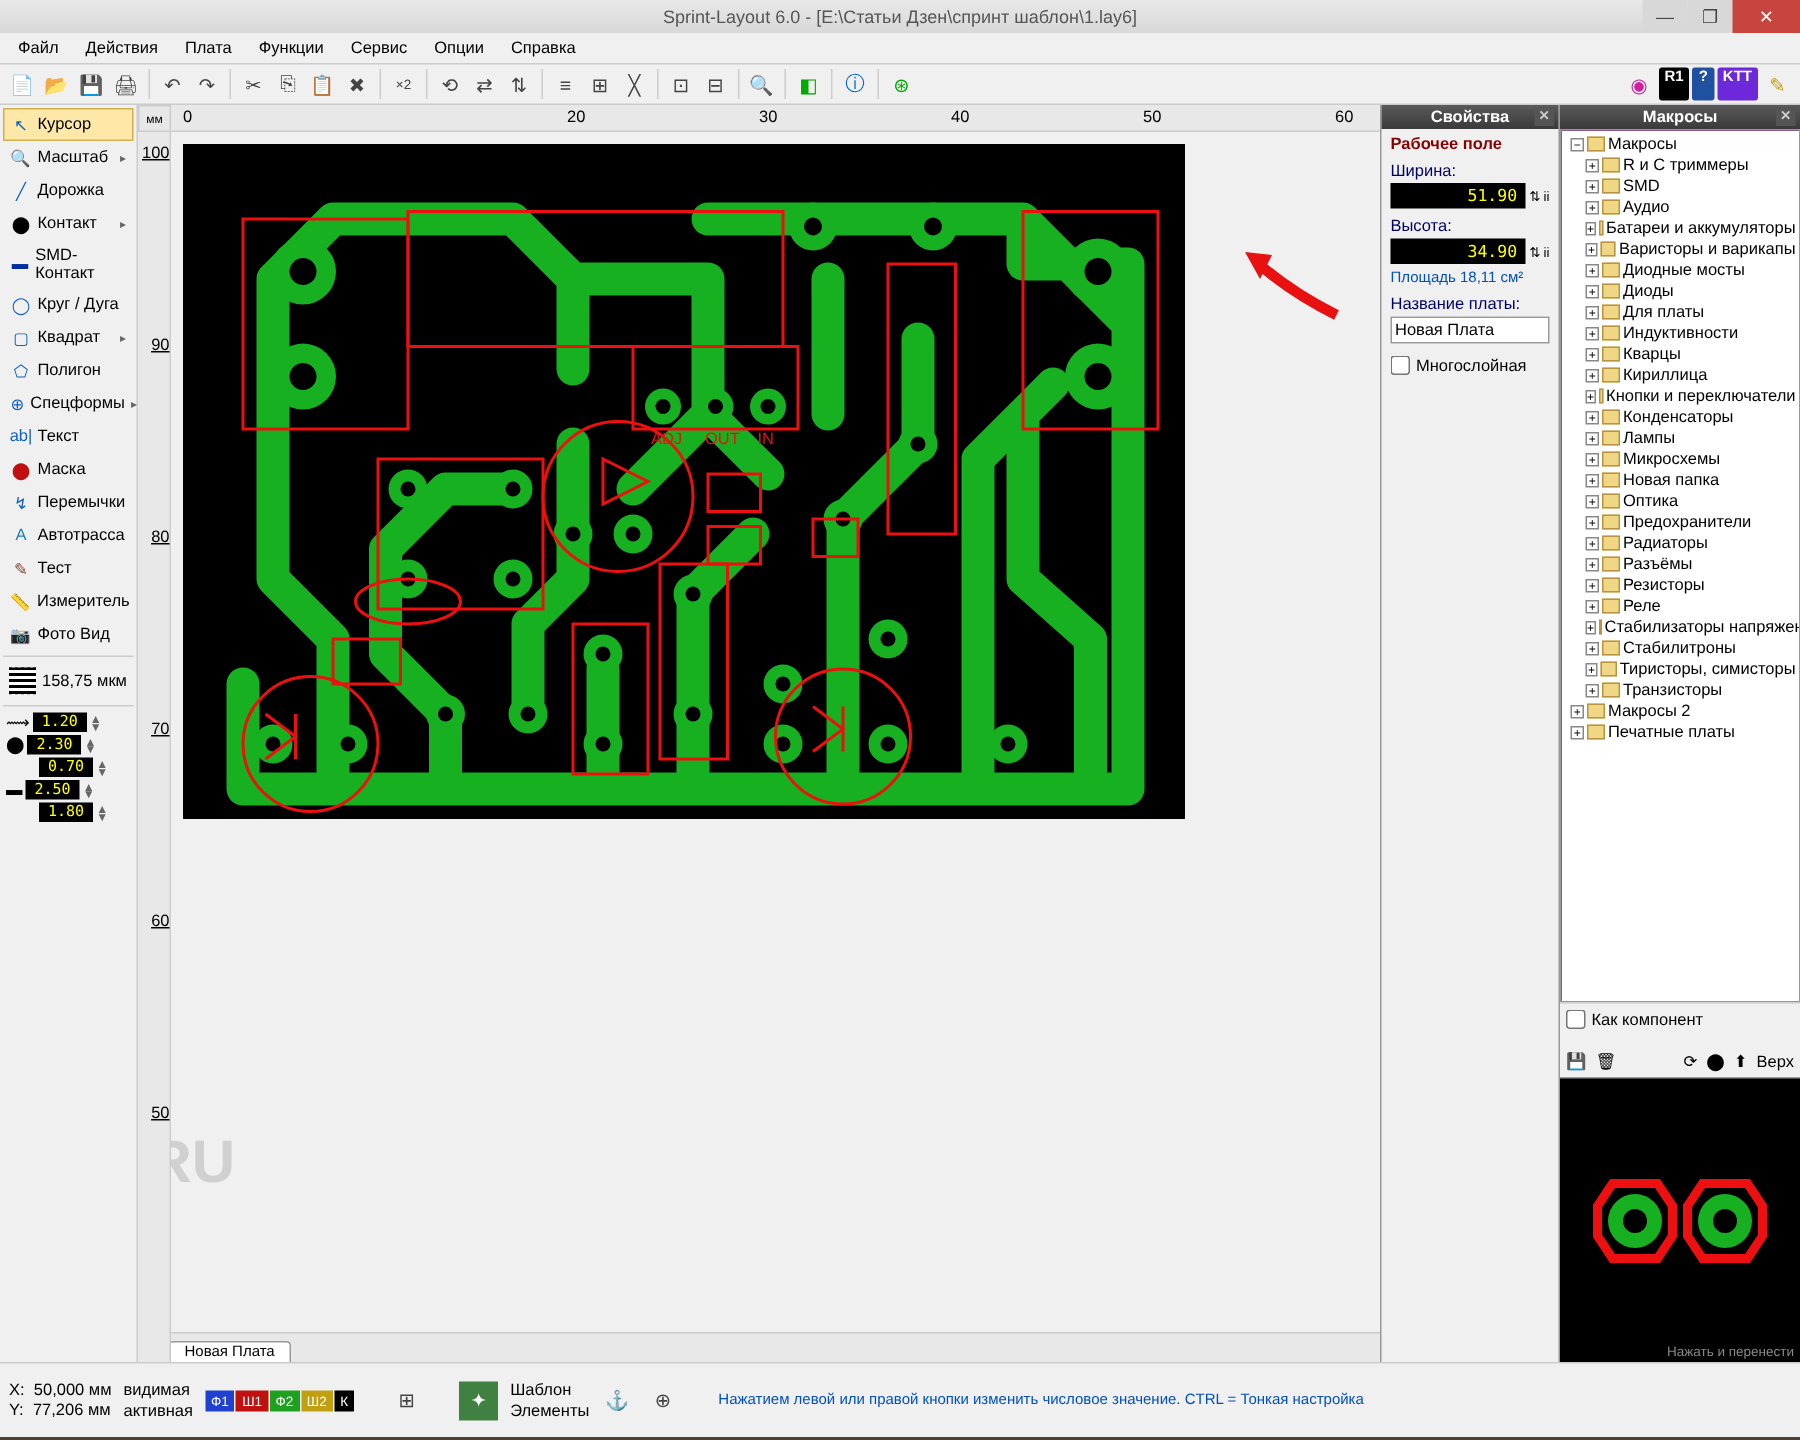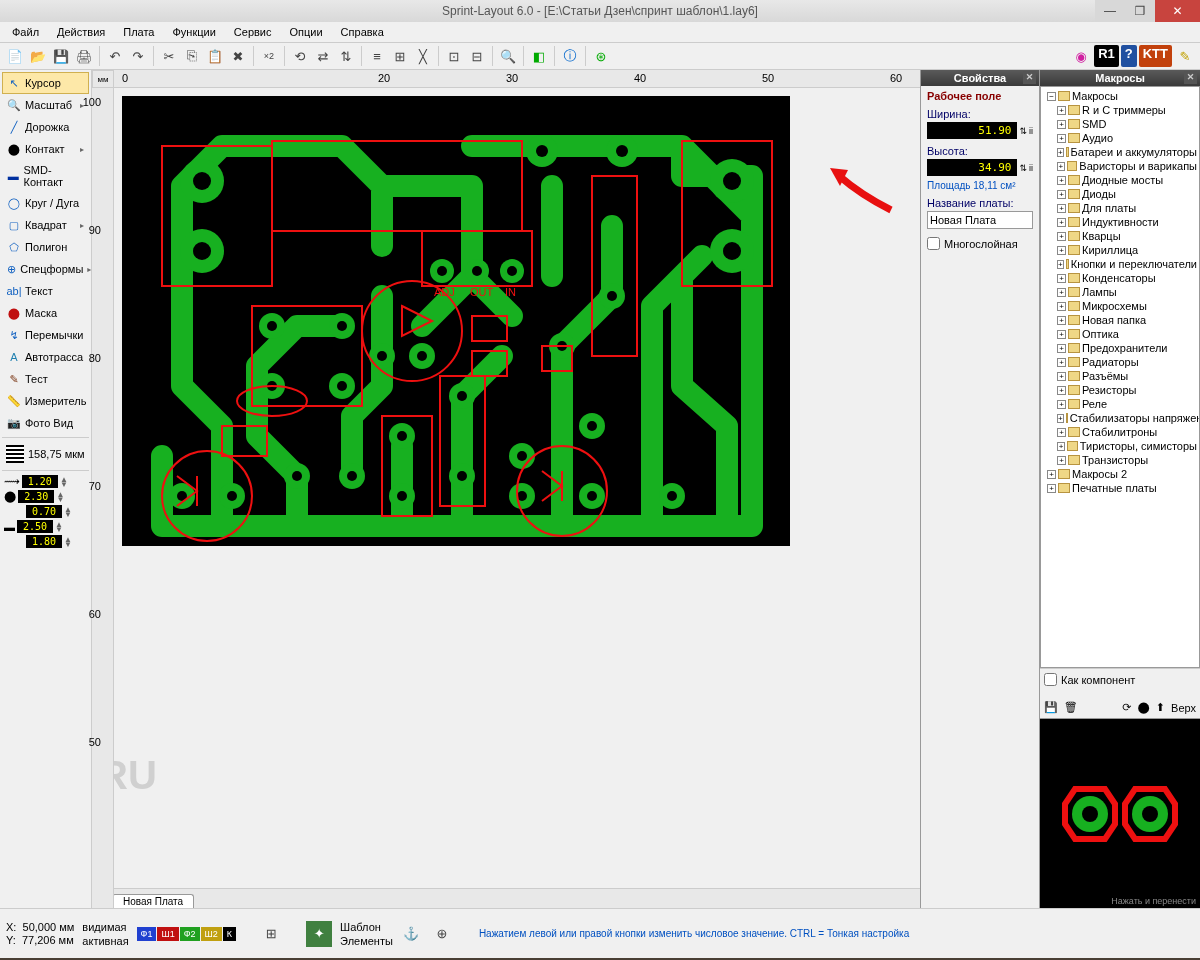--- a/index.html
+++ b/index.html
@@ -8,39 +8,39 @@
 .titlebar-text { color:#555; font-size:12px; }
 .win-controls { position:absolute; right:0; top:0; display:flex; }
 .win-btn { width:30px; height:22px; display:flex; align-items:center; justify-content:center; background:#d8d8d8; color:#444; font-size:12px; }
 .win-btn.close { background:#c8443e; color:#fff; width:45px; }
 .menubar { height:20px; background:#f0f0f0; display:flex; align-items:center; padding:0 4px; gap:2px; }
 .menu-item { padding:2px 8px; cursor:default; }
 .toolbar { height:28px; background:#f0f0f0; border-top:1px solid #ccc; border-bottom:1px solid #ccc; display:flex; align-items:center; padding:0 4px; gap:1px; position:relative; }
 .tbtn { width:22px; height:22px; display:flex; align-items:center; justify-content:center; border:1px solid transparent; font-size:13px; color:#444;}
 .tsep { width:1px; height:20px; background:#ccc; margin:0 3px; }
 .toolbar-right { position:absolute; right:4px; display:flex; gap:2px; }
-.badge { padding:1px 4px; font-size:13px; color:#fff; border-radius:2px; font-weight:bold;}
+.badge { padding:1px 4px; font-size:10px; color:#fff; border-radius:2px; font-weight:bold;}
 .main { display:flex; height:838px; }
 .left-tools { width:92px; background:#f0f0f0; border-right:1px solid #ccc; padding:2px; }
 .tool-row { display:flex; align-items:center; padding:3px 4px; gap:4px; cursor:default; border:1px solid transparent; }
 .tool-row.selected { background:#fde8a8; border:1px solid #d0b050; }
 .tool-icon { width:14px; height:14px; display:flex; align-items:center; justify-content:center; font-size:11px; }
 .tool-caret { margin-left:auto; font-size:8px; color:#666; }
 .divider { height:1px; background:#ccc; margin:3px 0; }
 .grid-display { display:flex; align-items:center; gap:4px; padding:4px; }
 .grid-icon { width:18px; height:18px; background:repeating-linear-gradient(#000,#000 2px,#fff 2px,#fff 4px),repeating-linear-gradient(90deg,#000,#000 2px,#fff 2px,#fff 4px);}
 .param-row { display:flex; align-items:center; gap:2px; padding:1px 2px; }
 .param-val { background:#000; color:#ff0; padding:1px 6px; font-family:monospace; font-size:10px; min-width:36px; text-align:right; }
 .param-arrows { font-size:8px; color:#666; line-height:5px; }
 .canvas-area { flex:1; background:#f0f0f0; position:relative; display:flex; flex-direction:column;}
 .ruler-corner { position:absolute; left:0; top:0; width:22px; height:18px; background:#e8e8e8; border:1px solid #ccc; font-size:8px; text-align:center; line-height:18px;}
 .ruler-h { height:18px; margin-left:22px; background:#e8e8e8; border-bottom:1px solid #ccc; position:relative; font-size:8px;}
 .ruler-h span { position:absolute; top:2px; }
 .ruler-v { width:22px; position:absolute; left:0; top:18px; bottom:0; background:#e8e8e8; border-right:1px solid #ccc; font-size:8px;}
-.ruler-v span { position:absolute; right:12px; }
+.ruler-v span { position:absolute; right:0;text-decoration:underline; }
 .pcb-view { flex:1; margin-left:22px; background:#f0f0f0; position:relative; overflow:hidden;}
 .pcb-board { position:absolute; left:8px; top:8px; width:668px; height:450px; background:#000; }
 .ru-watermark { position:absolute; left:-15px; bottom:90px; font-size:40px; font-weight:bold; color:#d0d0d0; }
 .tabstrip { height:20px; background:#e8e8e8; border-top:1px solid #ccc; display:flex; align-items:flex-end; padding-left:20px;}
 .tab { background:#fff; border:1px solid #999; border-bottom:none; padding:1px 10px; font-size:10px; border-radius:3px 3px 0 0;}
 .properties { width:120px; background:#f0f0f0; border-left:1px solid #999; border-right:1px solid #999; }
 .panel-title { background:linear-gradient(#5a5a5a,#3a3a3a); color:#fff; text-align:center; padding:2px; font-weight:bold; position:relative;}
 .panel-title .x { position:absolute; right:3px; top:1px; width:13px; height:13px; background:#555; color:#ccc; font-size:9px; text-align:center; line-height:13px;}
 .prop-body { padding:4px 6px; font-size:11px; }
 .prop-section { color:#800; font-weight:bold; margin-bottom:6px;}
@@ -125,21 +125,21 @@
   <div class="tsep"></div>
   <div class="tbtn" style="color:#0a0;">◧</div>
   <div class="tsep"></div>
   <div class="tbtn" style="color:#06c;">ⓘ</div>
   <div class="tsep"></div>
   <div class="tbtn" style="color:#0a0;">⊛</div>
   <div class="toolbar-right">
     <div class="tbtn" style="color:#d020a0;">◉</div>
     <span class="badge" style="background:#000;">R1</span>
     <span class="badge" style="background:#2050a0;">?</span>
-    <span class="badge" style="background:#c2410c;">KTT</span>
+    <span class="badge" style="background:#6d28d9;">KTT</span>
     <div class="tbtn" style="color:#c0a000;">✎</div>
   </div>
 </div>
 
 <div class="main">
 
   <div class="left-tools">
     <div id="tool-list">
         <div class="tool-row selected">
           <span class="tool-icon" style="color:#1060c0">↖</span>

